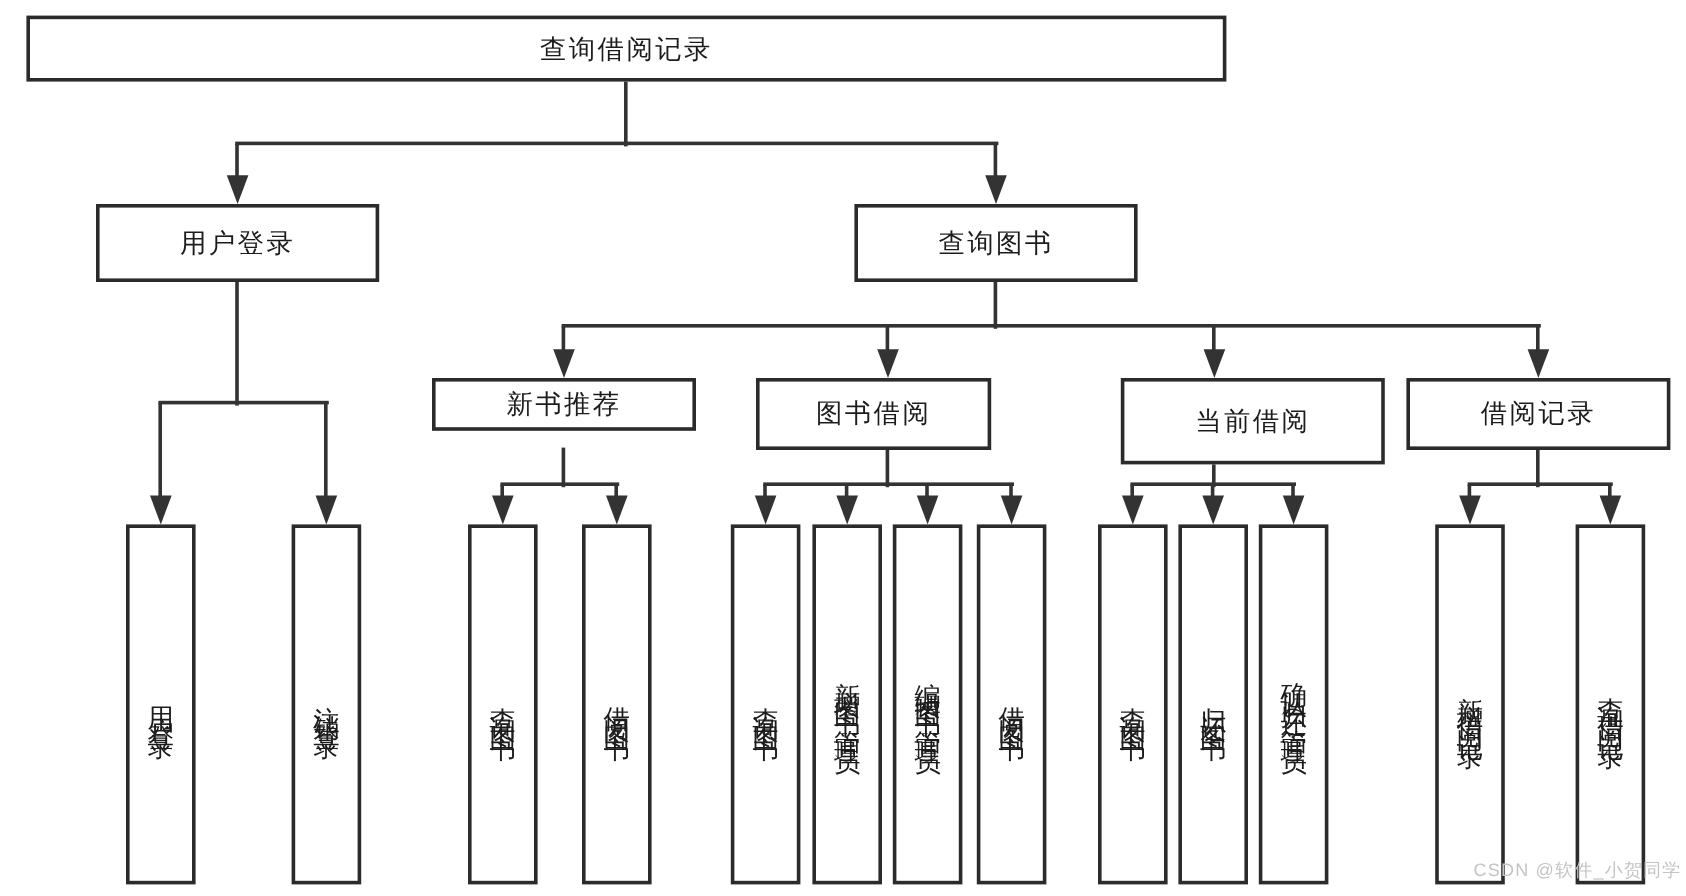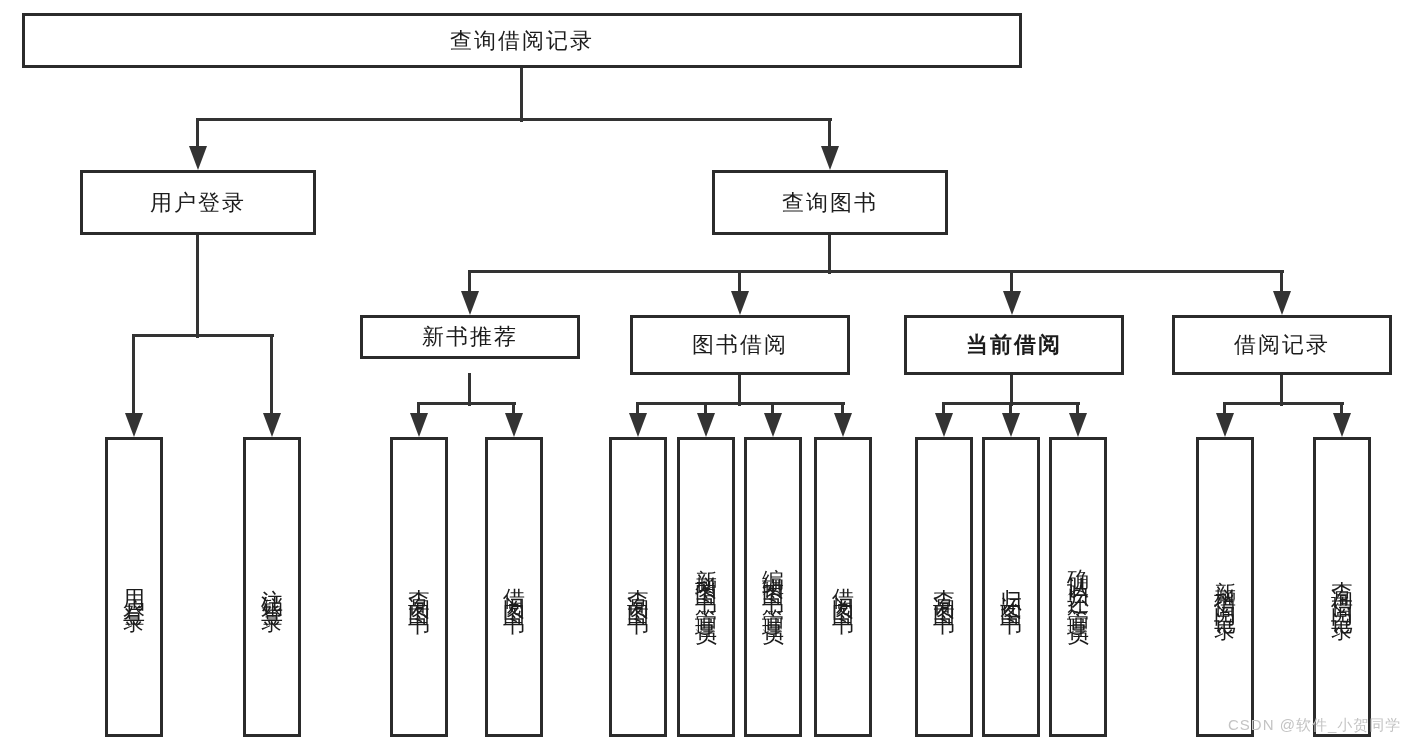--- a/index.html
+++ b/index.html
@@ -76,24 +76,24 @@
     </div>
     <div class="node" style="left: 80px; top: 170px; width: 236px; height: 65px;">
       <span class="label">用户登录</span>
     </div>
     <div class="node" style="left: 712px; top: 170px; width: 236px; height: 65px;">
       <span class="label">查询图书</span>
     </div>
     <div class="node" style="left: 360px; top: 315px; width: 220px; height: 44px;">
       <span class="label">新书推荐</span>
     </div>
-    <div class="node" style="left: 630px; top: 315px; width: 220px; height: 60px;">
+    <div class="node" style="left: 630px; top: 315px; width: 196px; height: 60px;">
       <span class="label">图书借阅</span>
     </div>
-    <div class="node" style="left: 904px; top: 315px; width: 220px; height: 60px; font-weight: bold;">
+    <div class="node" style="left: 934px; top: 315px; width: 220px; height: 72px;">
       <span class="label">当前借阅</span>
     </div>
     <div class="node" style="left: 1172px; top: 315px; width: 220px; height: 60px;">
       <span class="label">借阅记录</span>
     </div>
     <div class="node vertical" style="left: 105px; top: 437px; width: 58px; height: 300px;">
       <span class="label">用户登录</span>
     </div>
     <div class="node vertical" style="left: 243px; top: 437px; width: 58px; height: 300px;">
       <span class="label">注销登录</span>

